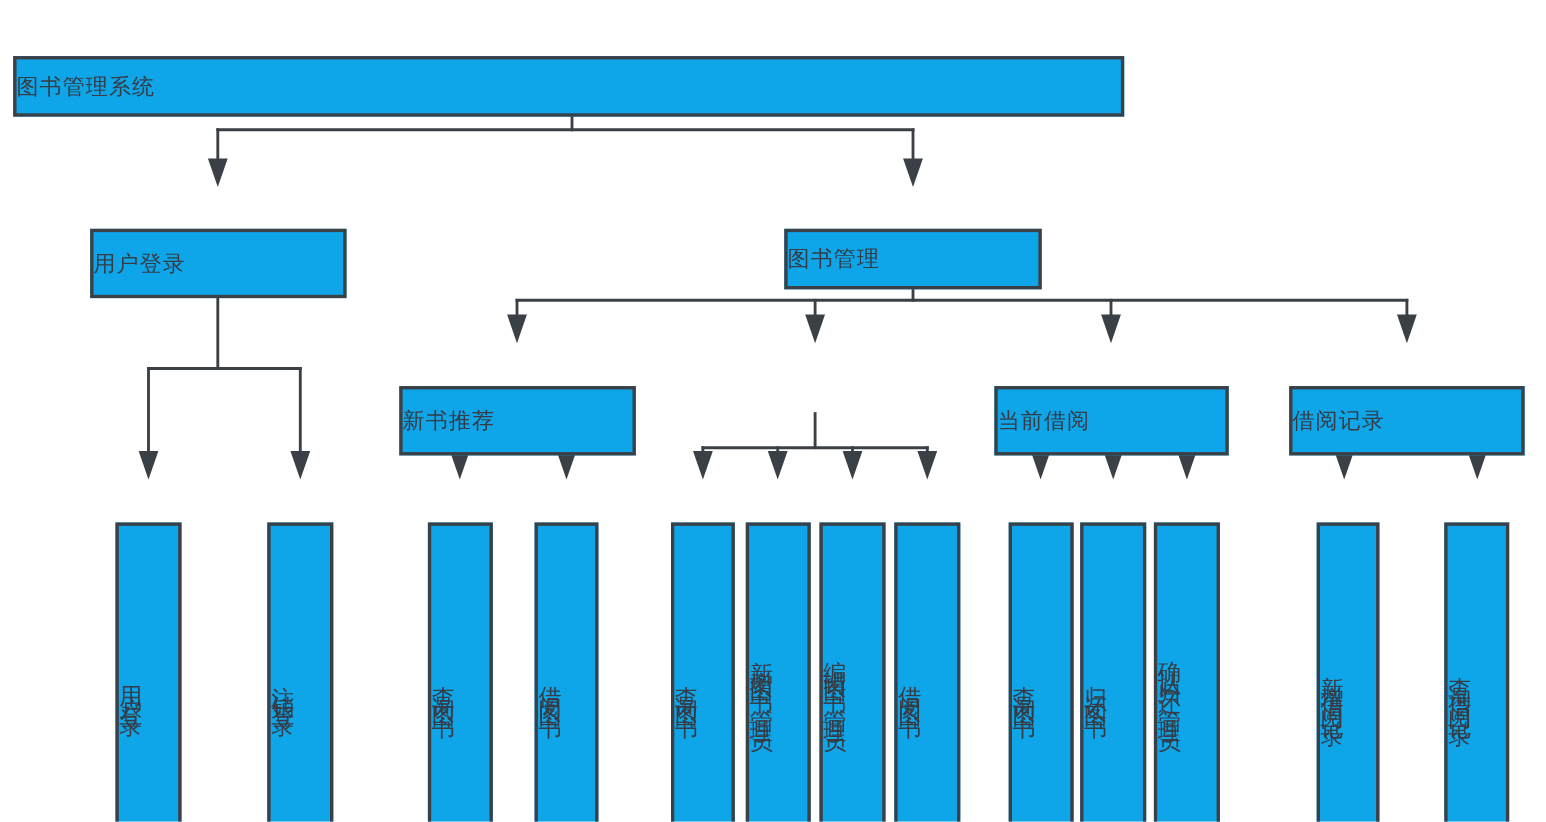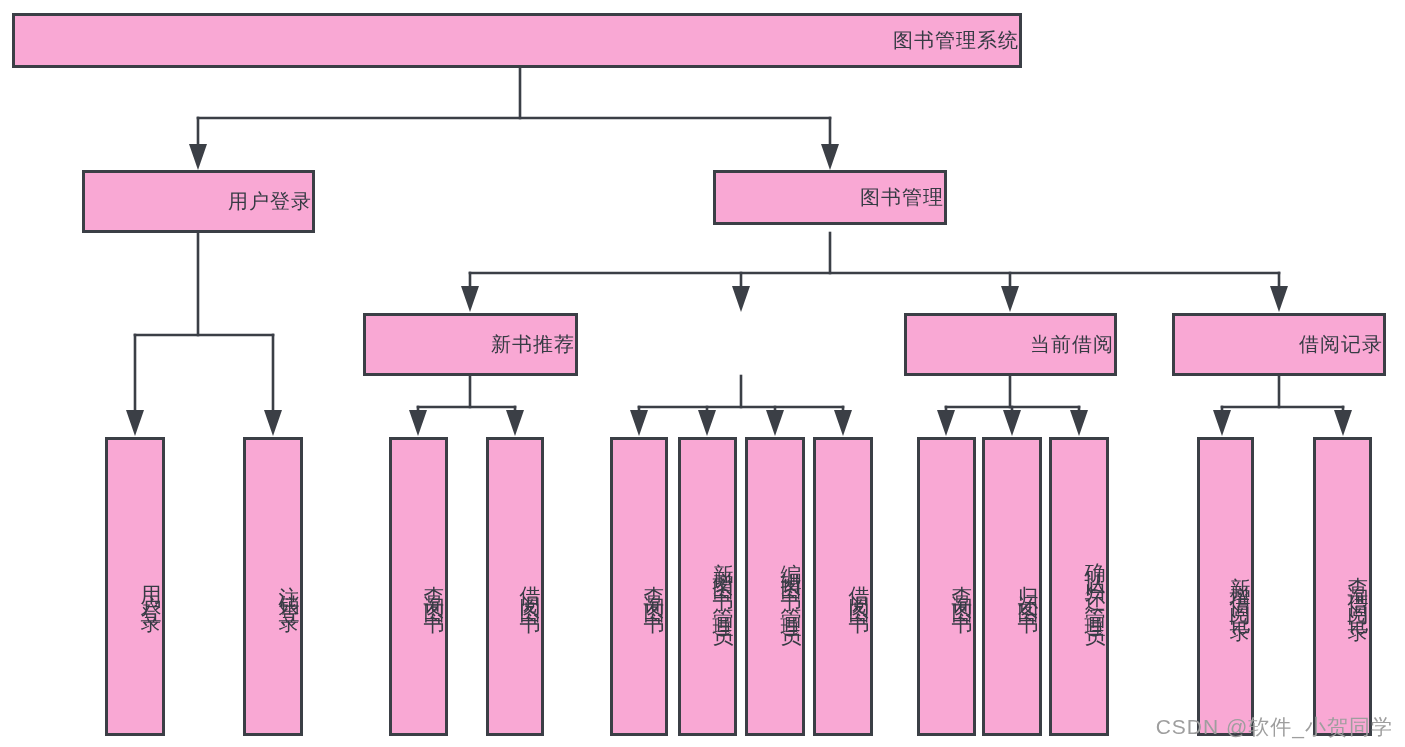--- a/index.html
+++ b/index.html
@@ -8,24 +8,25 @@
     width:1405px;height:747px;
     background:#ffffff;
     font-family:"Liberation Sans","DejaVu Sans",sans-serif;
     overflow:hidden;
   }
   svg.connectors{position:absolute;left:0;top:0;z-index:1;}
   .node{
     position:absolute;
     box-sizing:border-box;
     border:3px solid #3b3f46;
-    background:#f9a8d4;
-    display:flex;align-items:center;justify-content:flex-end;
+    background:#0ea5e9;
+    display:flex;align-items:center;justify-content:flex-start;
     color:#363b44;
     z-index:2;
+    margin-top:38px;
   }
   .hlabel{
     font-size:20px;
     letter-spacing:1px;
     white-space:nowrap;
   }
   .vlabel{
     writing-mode:vertical-rl;
     text-orientation:mixed;
     font-size:21px;
@@ -107,21 +108,21 @@
     <span class="hlabel">图书管理系统</span>
   </div>
 
   <div class="node" style="left:82px;top:170px;width:233px;height:63px;">
     <span class="hlabel">用户登录</span>
   </div>
   <div class="node" style="left:713px;top:170px;width:234px;height:55px;">
     <span class="hlabel">图书管理</span>
   </div>
 
-  <div class="node" style="left:363px;top:313px;width:215px;height:63px;padding-left:16px;">
+  <div class="node" style="left:363px;top:313px;width:215px;height:63px;">
     <span class="hlabel">新书推荐</span>
   </div>
   <div class="node" style="left:904px;top:313px;width:213px;height:63px;">
     <span class="hlabel">当前借阅</span>
   </div>
   <div class="node" style="left:1172px;top:313px;width:214px;height:63px;">
     <span class="hlabel">借阅记录</span>
   </div>
 
   <div class="node" style="left:105px;top:437px;width:60px;height:299px;">
@@ -161,14 +162,13 @@
     <span class="vlabel">确认归还（管理员）</span>
   </div>
 
   <div class="node" style="left:1197px;top:437px;width:57px;height:299px;">
     <span class="vlabel">新增借阅记录</span>
   </div>
   <div class="node" style="left:1313px;top:437px;width:59px;height:299px;">
     <span class="vlabel">查询借阅记录</span>
   </div>
 
-  <div class="watermark">CSDN @软件_小贺同学</div>
 </div>
 
 </body></html>

